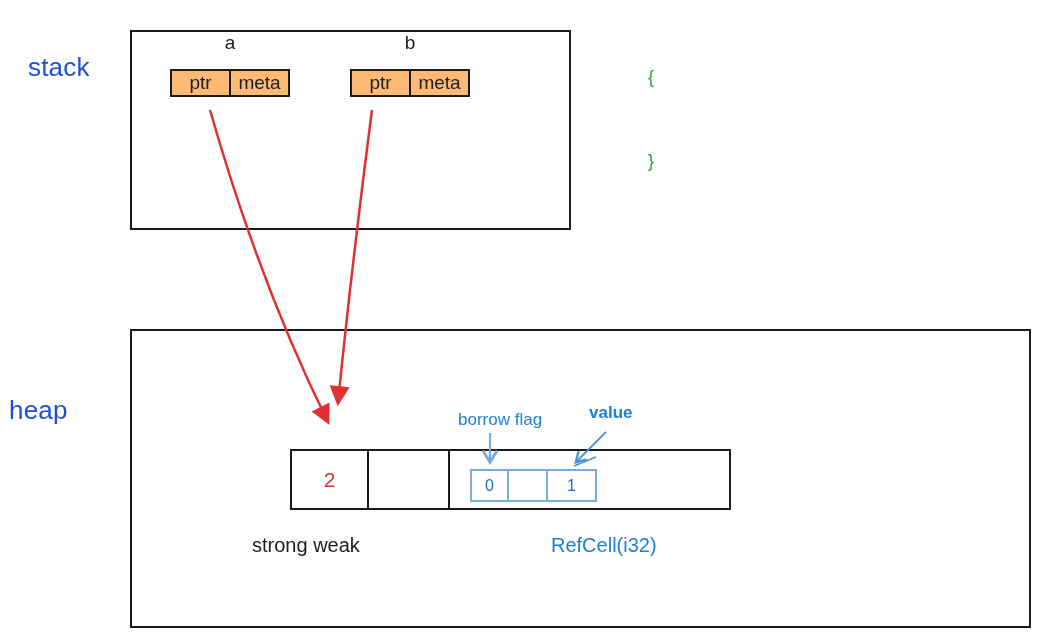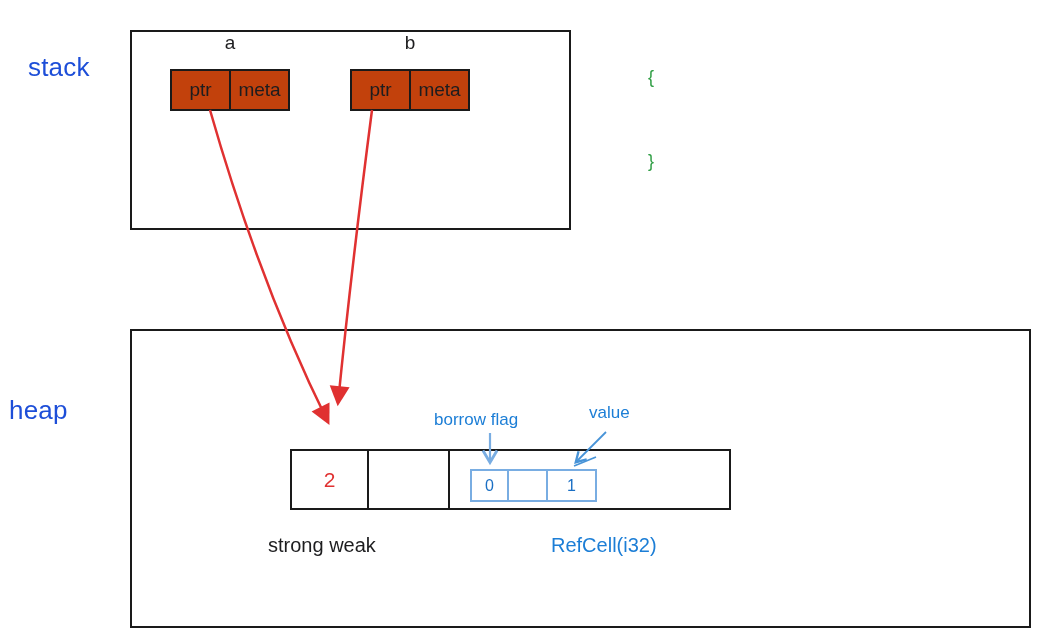--- a/index.html
+++ b/index.html
@@ -34,22 +34,22 @@
     text-align: center;
     font-size: 19px;
     color: #1d1d1f;
   }
 
   .cells {
     box-sizing: border-box;
     display: flex;
     border: 2px solid #1a1a1a;
     width: 120px;
-    height: 42px;
-    background: #c2410c;
+    height: 28px;
+    background: #fdba74;
     justify-content: flex-end;
   }
   .cells .cell {
     box-sizing: border-box;
     flex: 1 1 0;
     display: flex;
     align-items: center;
     justify-content: center;
     font-size: 19px;
     color: #1d1d1f;
@@ -158,24 +158,24 @@
     <div class="rc-cell weak"></div>
     <div class="rc-cell payload"></div>
   </div>
 
   <div class="abs refcell-box" style="left:470px; top:469px;">
     <div class="rcell flag">0</div>
     <div class="rcell mid"></div>
     <div class="rcell value">1</div>
   </div>
 
-  <div class="abs counts-label" style="left:268px; top:534px;">strong weak</div>
+  <div class="abs counts-label" style="left:252px; top:534px;">strong weak</div>
   <div class="abs type-label" style="left:551px; top:534px;">RefCell(i32)</div>
-  <div class="abs annot-label" style="left:434px; top:410px;text-align:right;">borrow flag</div>
-  <div class="abs annot-label" style="left:589px; top:403px;">value</div>
+  <div class="abs annot-label" style="left:458px; top:410px;text-align:right;">borrow flag</div>
+  <div class="abs annot-label" style="left:589px; top:403px;font-weight:bold;">value</div>
 
   <svg class="arrows" viewBox="0 0 1040 640">
     <defs>
       <marker id="mred" viewBox="0 0 9 9" markerWidth="9" markerHeight="9" refX="7.2" refY="4.5" orient="auto" markerUnits="strokeWidth">
         <path d="M0.5,0.5 L8.5,4.5 L0.5,8.5 z" fill="#e03131"></path>
       </marker>
       <marker id="mblue" viewBox="0 0 8 8" markerWidth="8" markerHeight="8" refX="6.2" refY="4" orient="auto" markerUnits="strokeWidth">
         <path d="M1,0.8 L6.4,4 L1,7.2" fill="none" stroke="#79ade2" stroke-width="1.3"></path>
       </marker>
       <marker id="mblue2" viewBox="0 0 8 8" markerWidth="8" markerHeight="8" refX="6.2" refY="4" orient="auto" markerUnits="strokeWidth">

